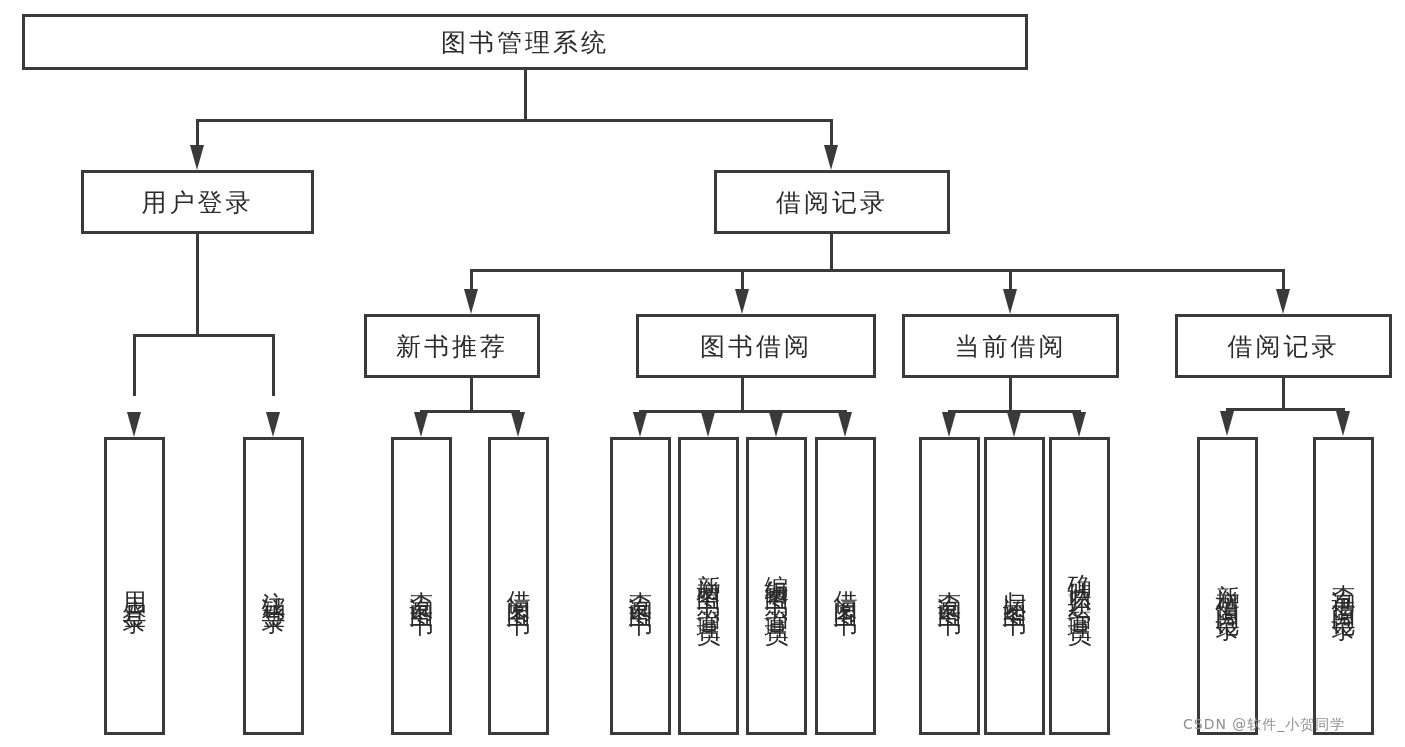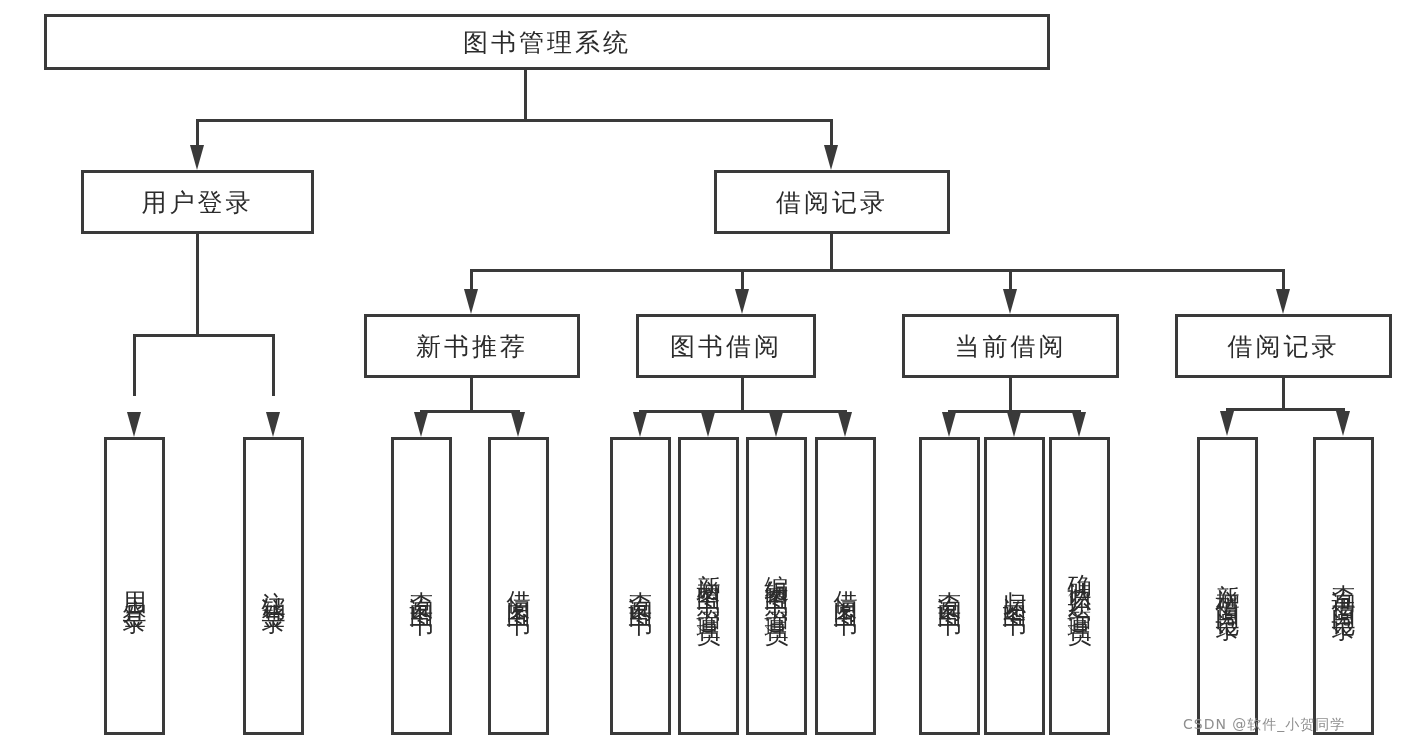--- a/index.html
+++ b/index.html
@@ -38,21 +38,21 @@
   .wm{
     position:absolute;left:1183px;top:716px;
     color:var(--wm);font-size:14px;letter-spacing:1px;white-space:nowrap;
   }
 </style>
 </head>
 <body>
 
 <div id="canvas">
 
-  <div class="box" style="left:22px;top:14px;width:1006px;height:56px;margin-left:22px;">
+  <div class="box" style="left:22px;top:14px;width:1006px;height:56px;">
     <span>图书管理系统</span>
   </div>
 
   <div class="v" style="left:524px;top:70px;height:50px;"></div>
   <div class="h" style="left:196px;top:119px;width:637px;"></div>
   <div class="v" style="left:196px;top:119px;height:30px;"></div>
   <div class="arr" style="left:190px;top:145px;"></div>
   <div class="v" style="left:830px;top:119px;height:30px;"></div>
   <div class="arr" style="left:824px;top:145px;"></div>
 
@@ -74,24 +74,24 @@
   <div class="h" style="left:470px;top:269px;width:815px;"></div>
   <div class="v" style="left:470px;top:269px;height:25px;"></div>
   <div class="arr" style="left:464px;top:289px;"></div>
   <div class="v" style="left:741px;top:269px;height:25px;"></div>
   <div class="arr" style="left:735px;top:289px;"></div>
   <div class="v" style="left:1009px;top:269px;height:25px;"></div>
   <div class="arr" style="left:1003px;top:289px;"></div>
   <div class="v" style="left:1282px;top:269px;height:25px;"></div>
   <div class="arr" style="left:1276px;top:289px;"></div>
 
-  <div class="box" style="left:364px;top:314px;width:216px;height:64px;">
+  <div class="box" style="left:364px;top:314px;width:176px;height:64px;">
     <span>新书推荐</span>
   </div>
-  <div class="box" style="left:636px;top:314px;width:180px;height:64px;">
+  <div class="box" style="left:636px;top:314px;width:240px;height:64px;">
     <span>图书借阅</span>
   </div>
   <div class="box" style="left:902px;top:314px;width:217px;height:64px;">
     <span>当前借阅</span>
   </div>
   <div class="box" style="left:1175px;top:314px;width:217px;height:64px;font-family:Liberation Mono, monospace;">
     <span>借阅记录</span>
   </div>
 
   <div class="v" style="left:470px;top:378px;height:34px;"></div>

